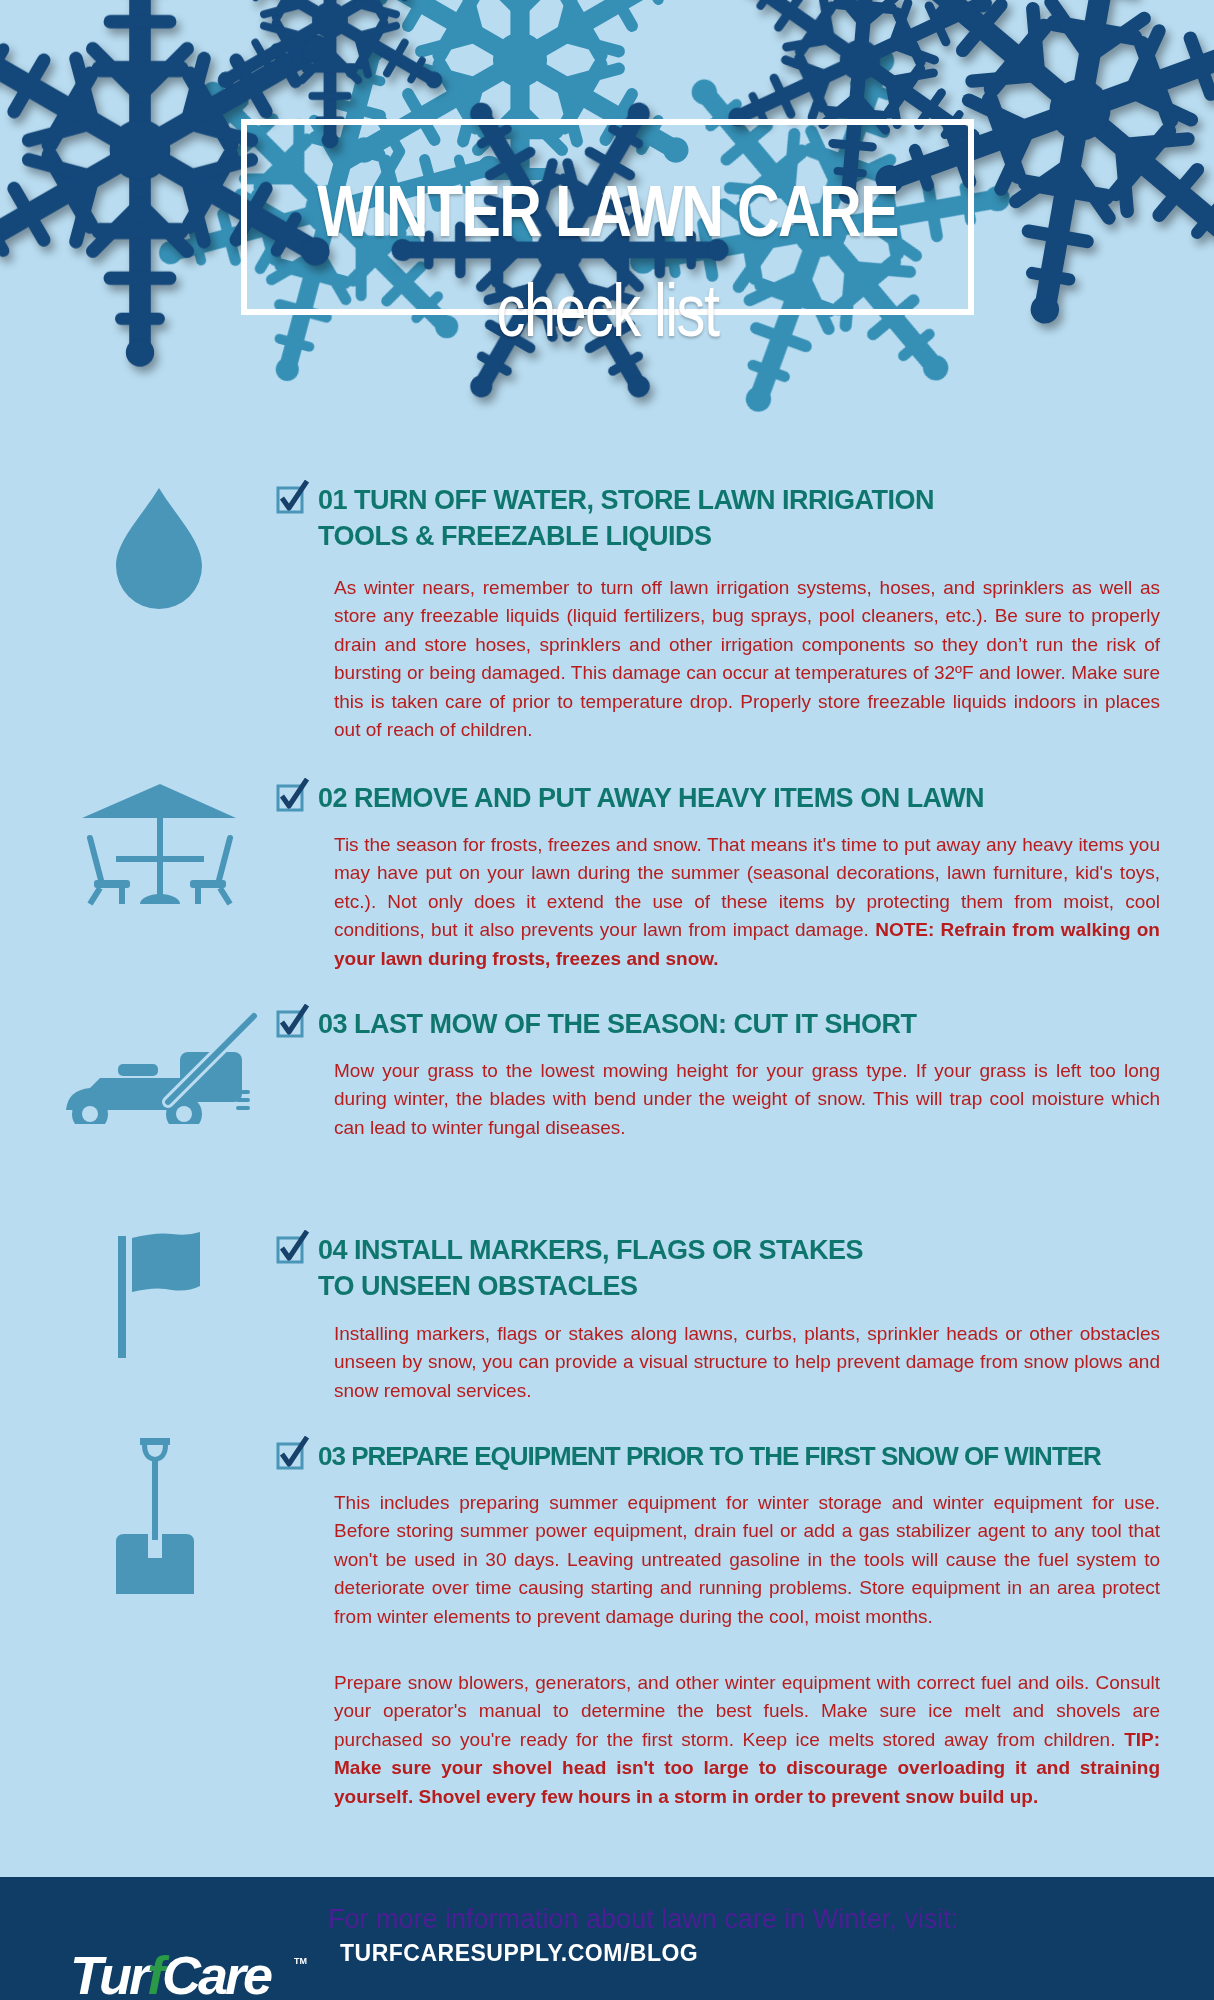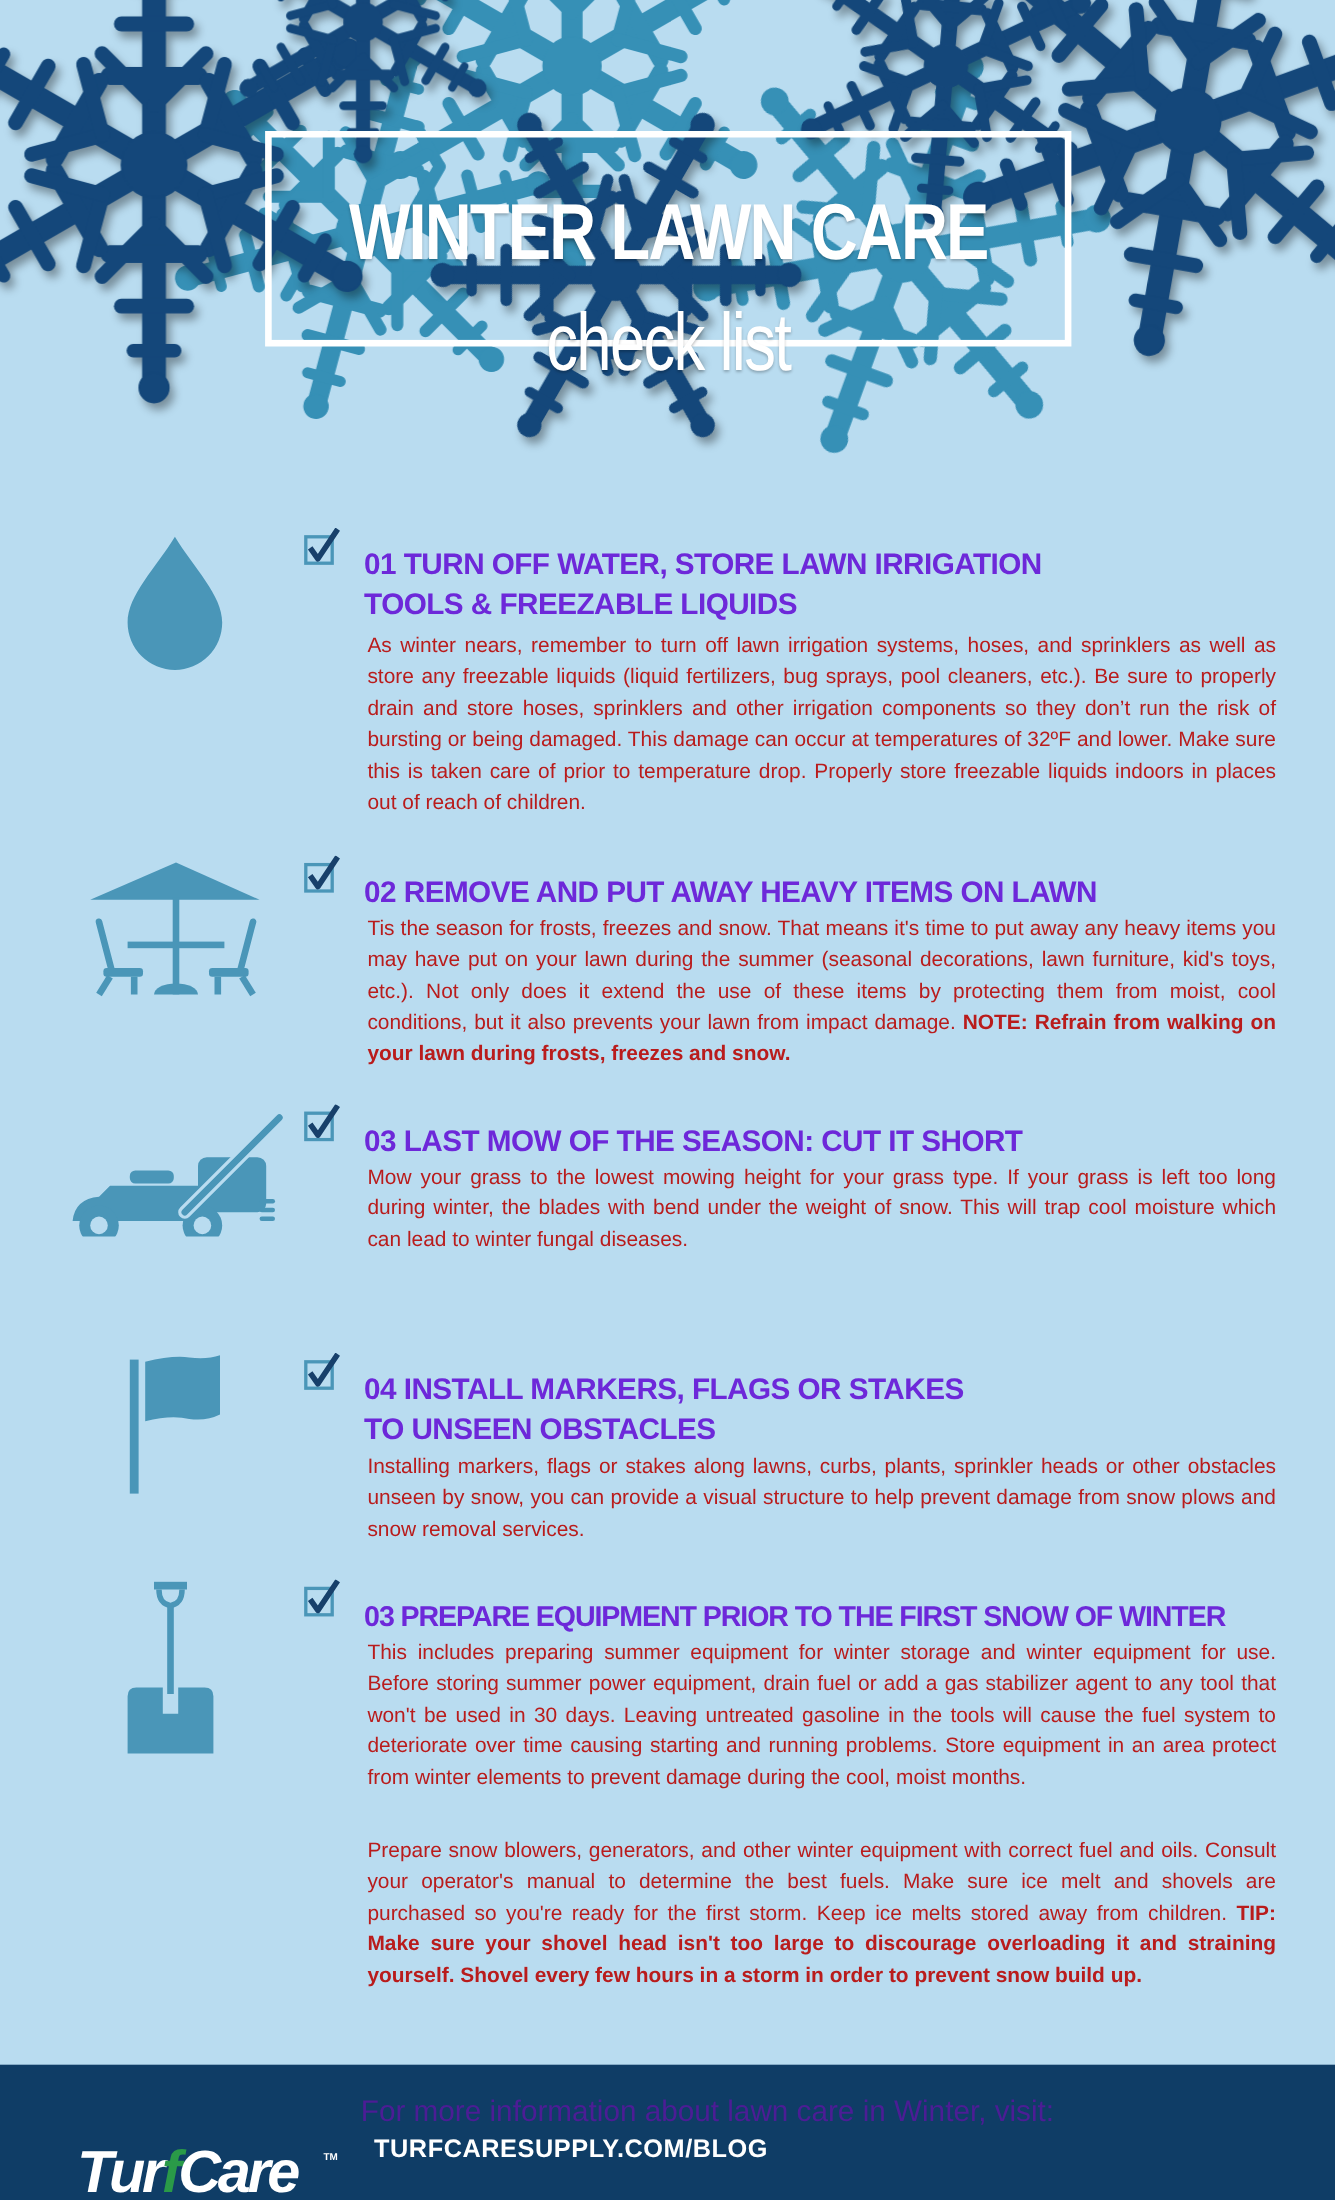--- a/index.html
+++ b/index.html
@@ -28,22 +28,22 @@
   .title-sub {
     position: absolute; left: 241px; top: 268px; width: 733px; text-align: center;
     color: #fff; font-size: 74px; font-family: "Liberation Sans", sans-serif;
     transform: scaleX(0.78); letter-spacing: -2px;
     text-shadow: 0 2px 3px rgba(0,0,0,0.25);
   }
   .item { position: absolute; left: 0; width: 1214px; }
   .item .icon { position: absolute; }
   .item .check { position: absolute; left: 276px; width: 34px; height: 34px; }
   .item h2 {
-    position: absolute; left: 318px; margin: 13px;
-    font-size: 27px; font-weight: bold; color: #6d28d9; line-height: 36px;
+    position: absolute; left: 318px; margin: 0;
+    font-size: 27px; font-weight: bold; color: #0f766e; line-height: 36px;
     letter-spacing: -0.5px; white-space: nowrap;
   }
   .item p {
     position: absolute; left: 318px; width: 826px; margin: 16px;
     font-size: 19px; line-height: 28.4px; color: #b91c1c; text-align: justify;
   }
   .item p b { font-weight: bold; }
   .footer {
     position: absolute; left: 0; top: 1877px; width: 1214px; height: 123px;
     background: #0f3d66;

